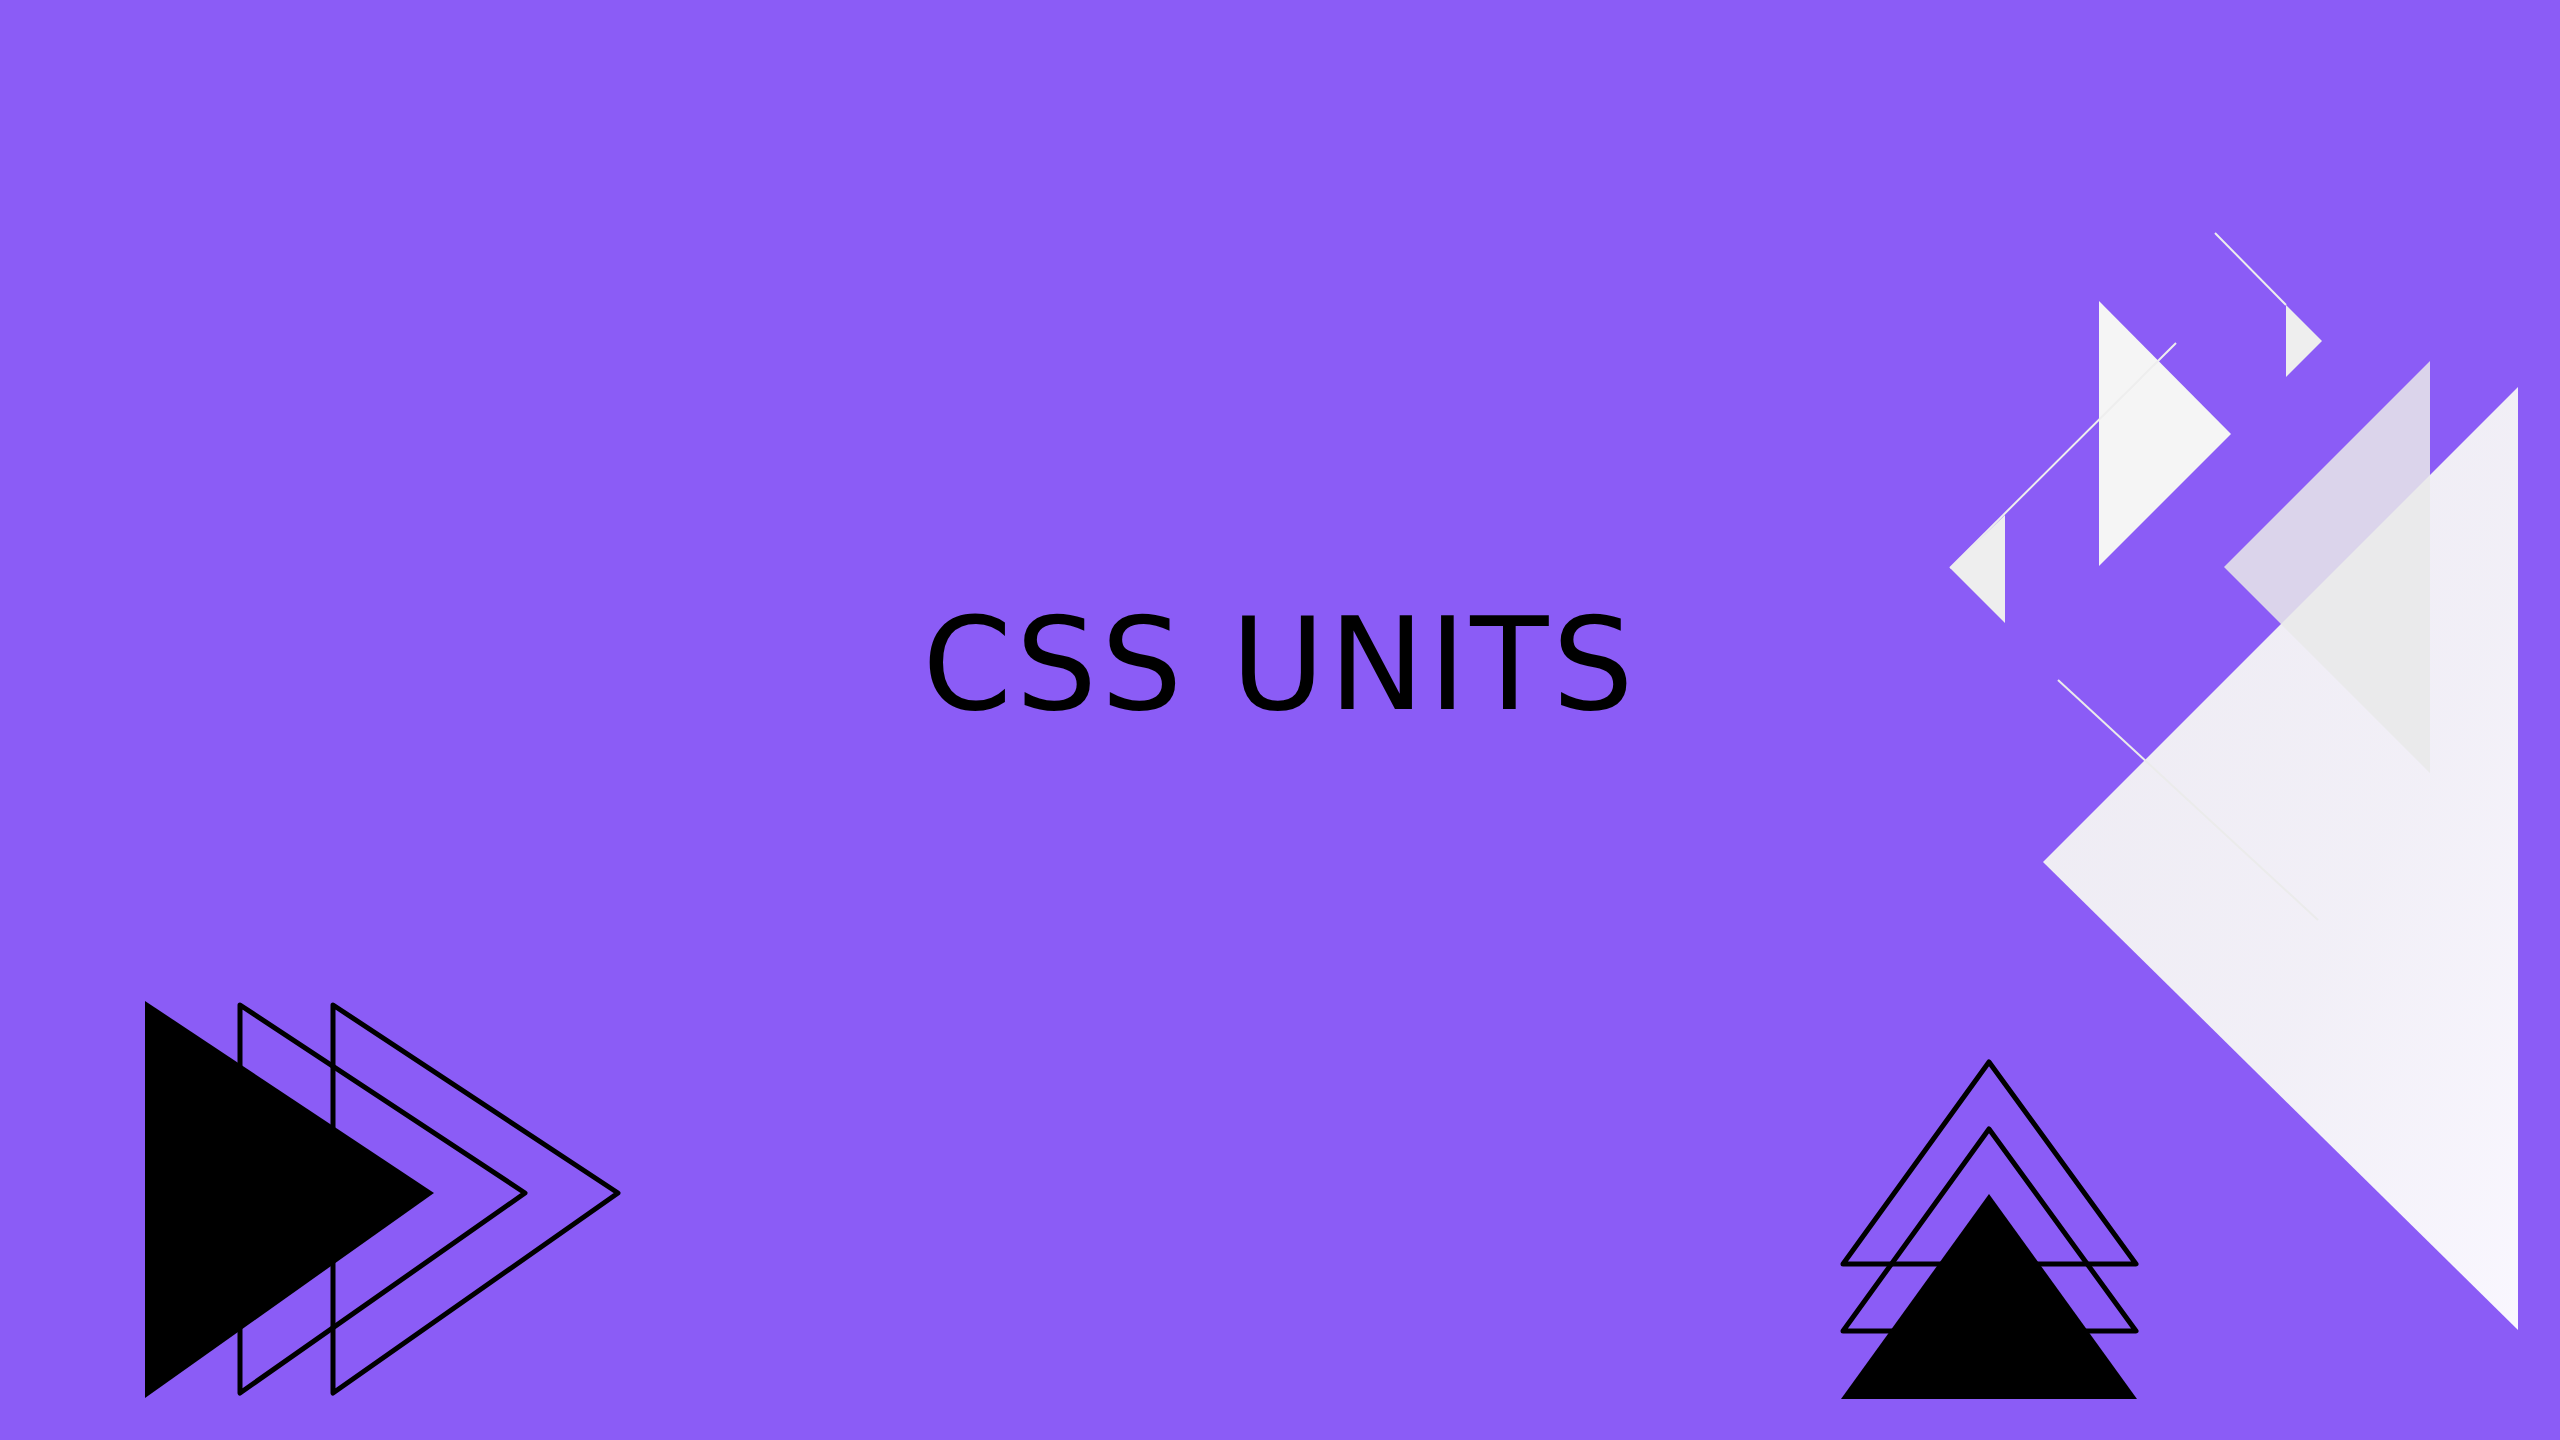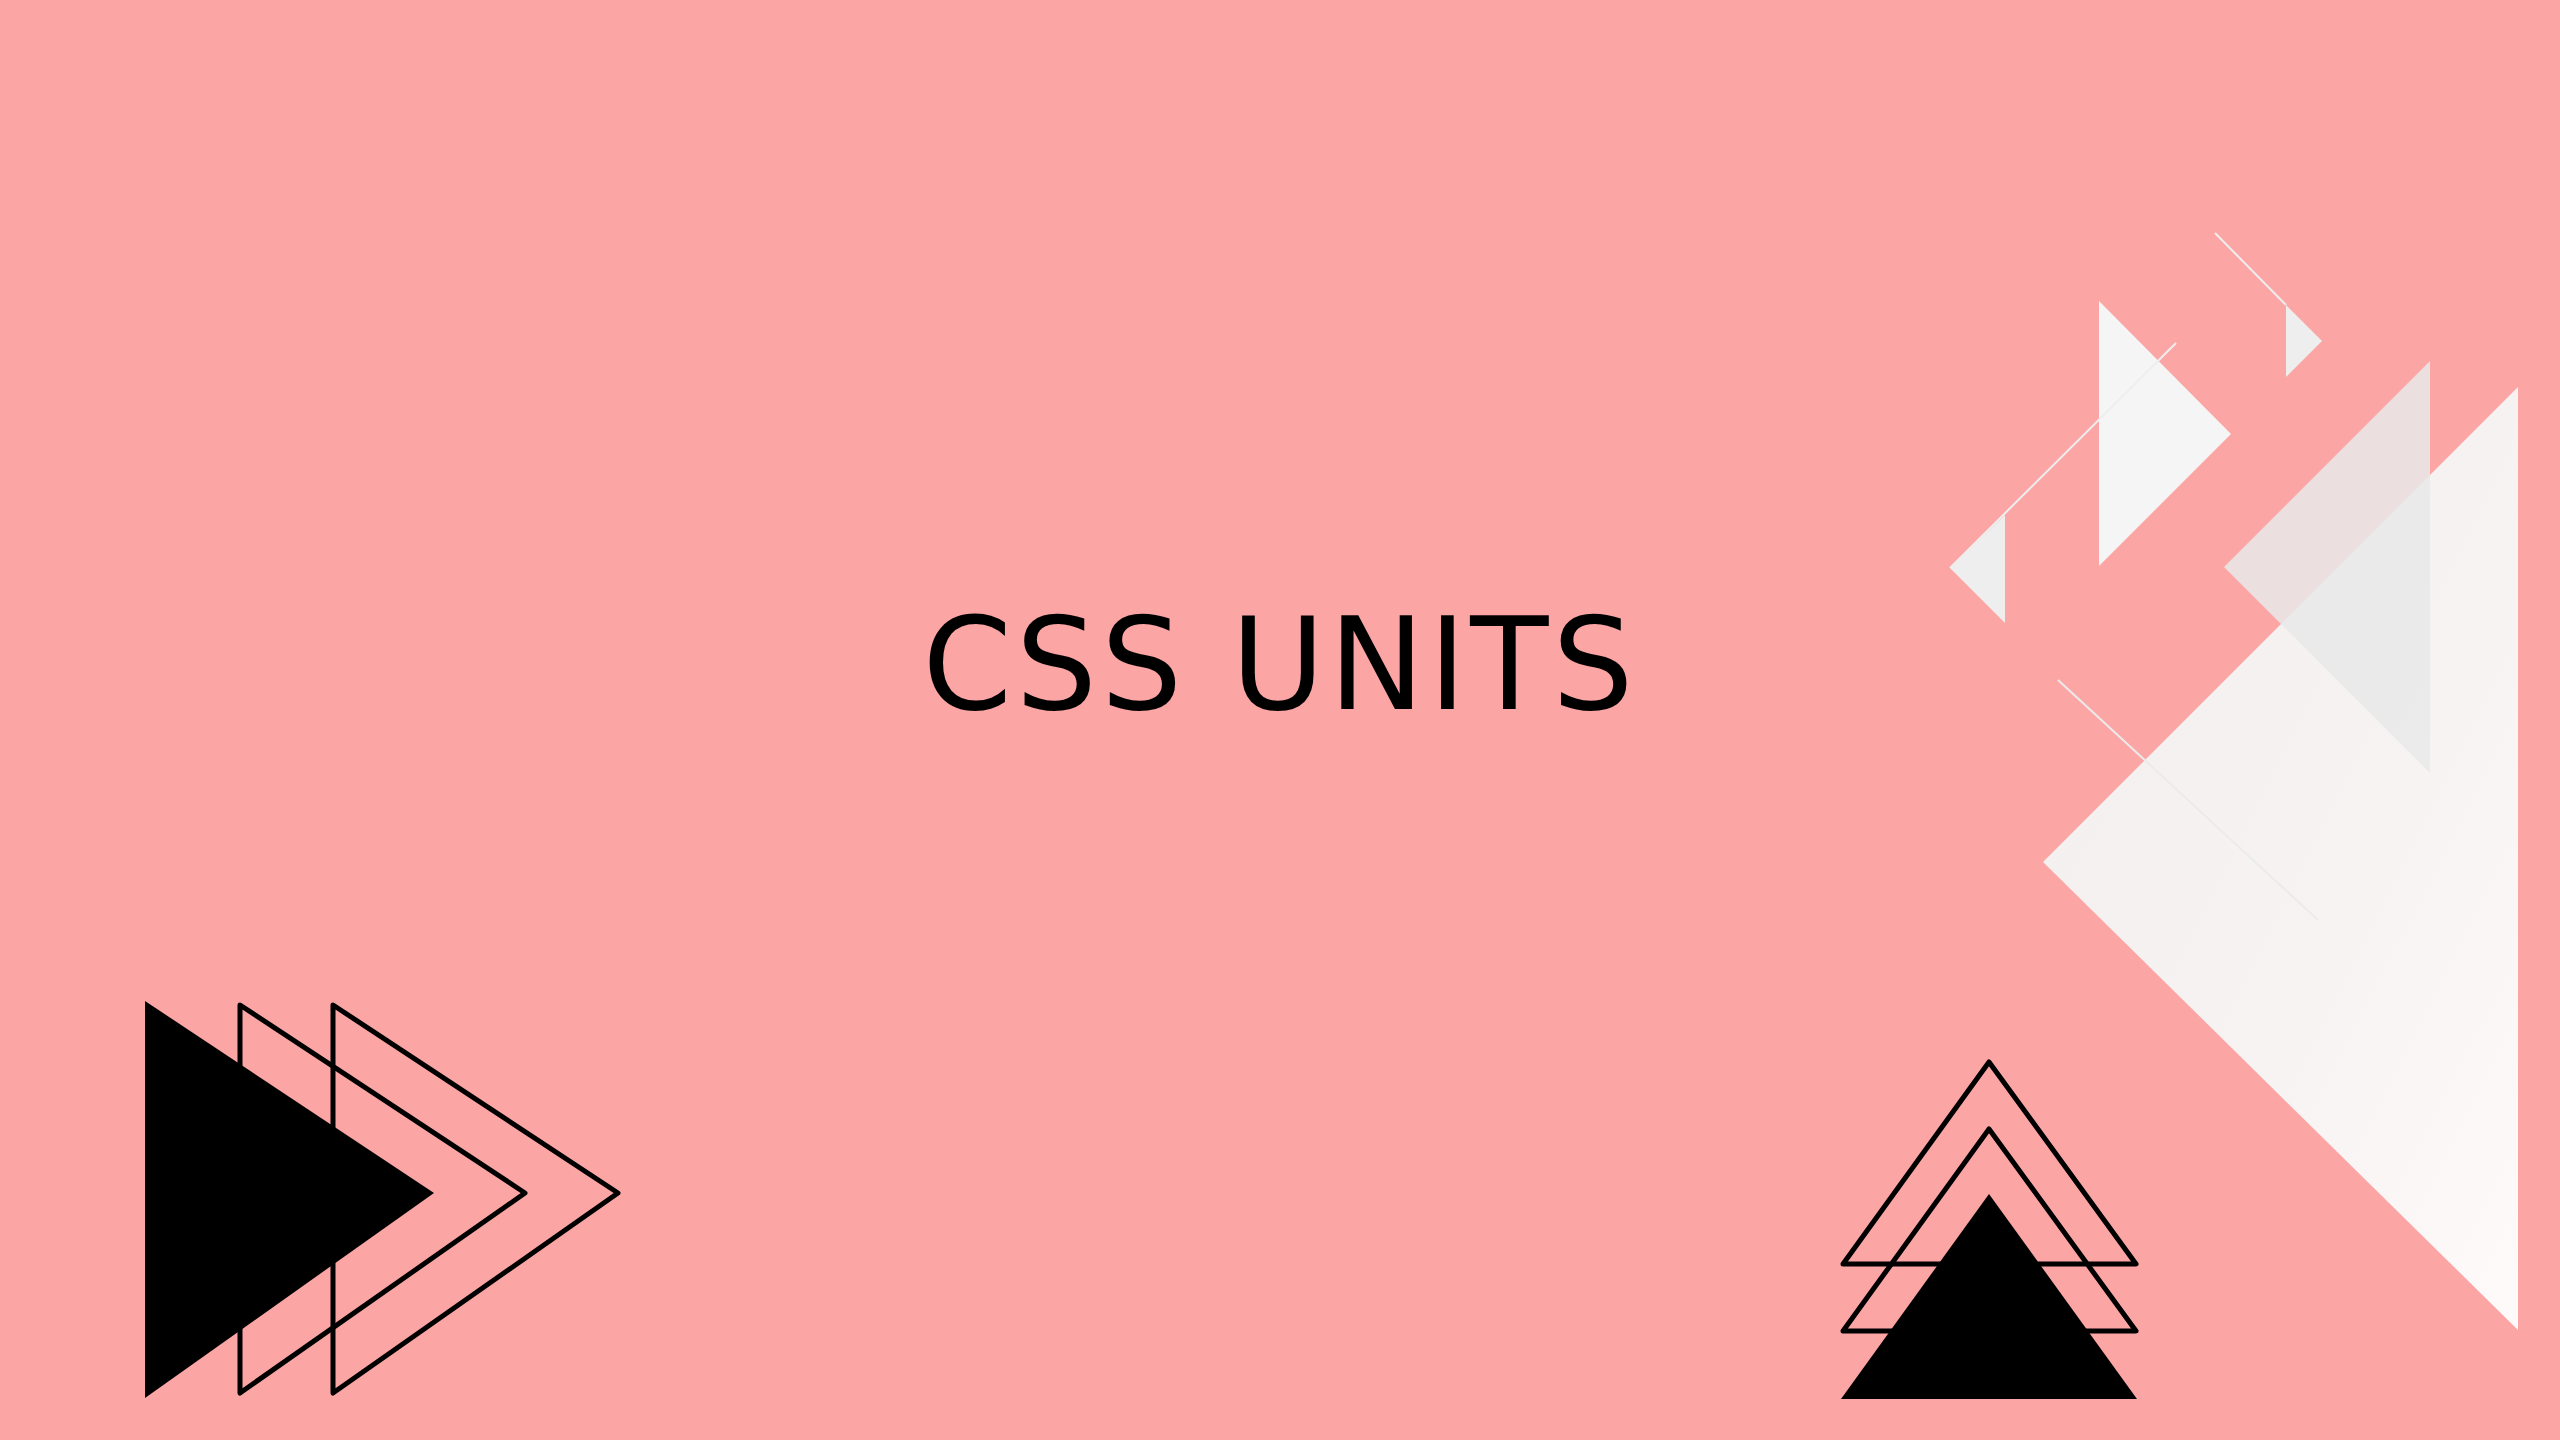--- a/index.html
+++ b/index.html
@@ -1,17 +1,17 @@
 <!DOCTYPE html>
 <html><head>
 <meta charset="utf-8">
 <style>
   html, body { margin:0; padding:0; background:#ffffff; }
   body { width:2560px; height:1440px; position:relative; overflow:hidden; font-family:"DejaVu Sans", sans-serif; }
-  .slide { position:absolute; left:0; top:0; width:2560px; height:1440px; background:#fca5a5; }
+  .slide { position:absolute; left:0; top:0; width:2560px; height:1440px; background:#8b5cf6; }
   svg.layer { position:absolute; left:0; top:0; width:2560px; height:1440px; }
   .title {
     position:absolute; left:0; width:2560px; top:600px; height:130px;
     text-align:center; line-height:130px;
     font-family:"DejaVu Sans", sans-serif; font-size:128px; font-weight:400;
     color:#000000; letter-spacing:4px;
     transform:scaleY(1.0);
   }
 </style>
 </head>

